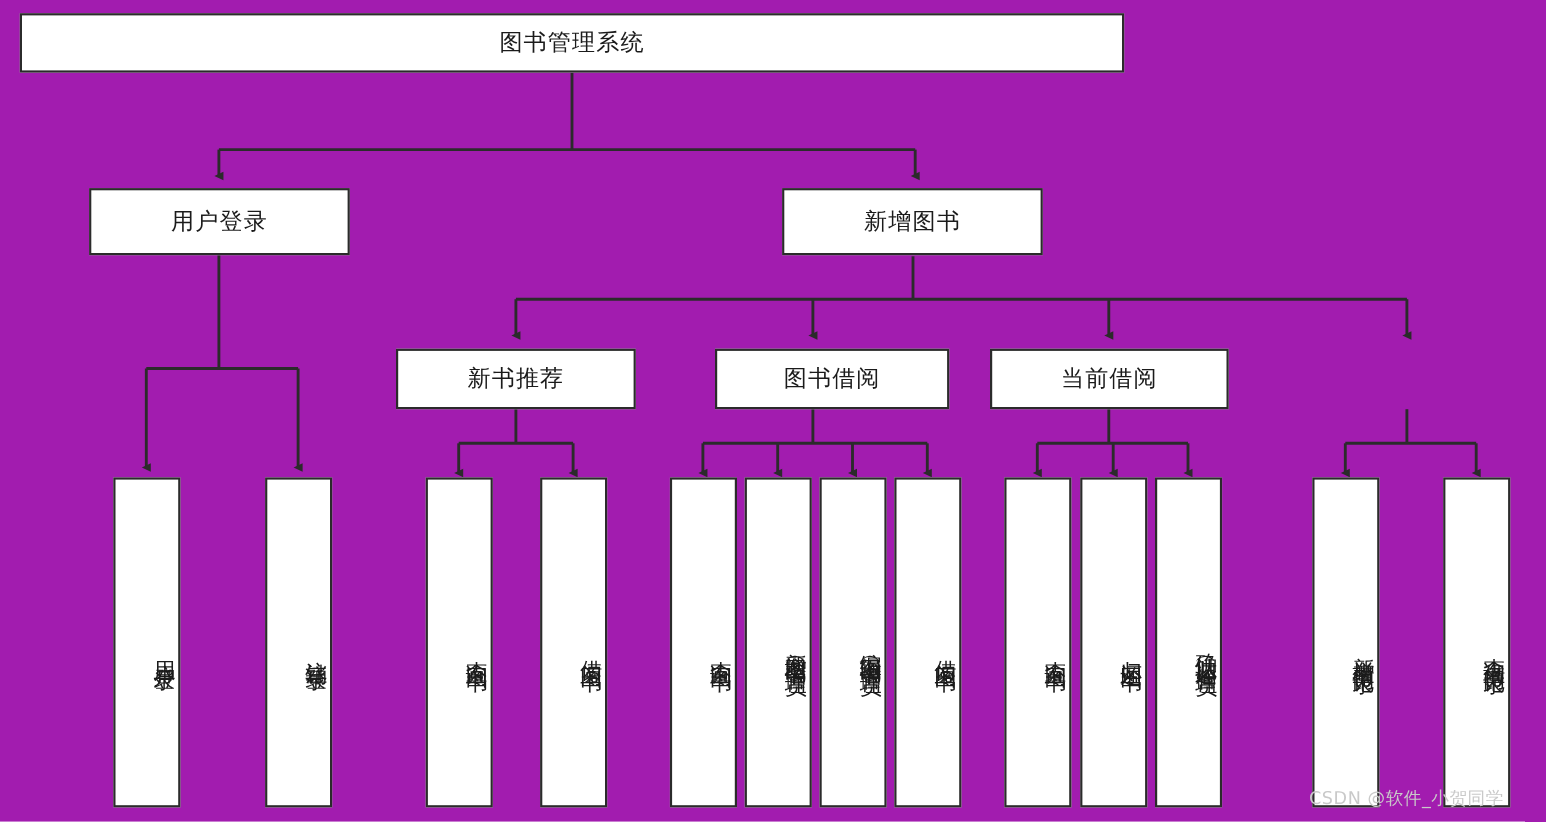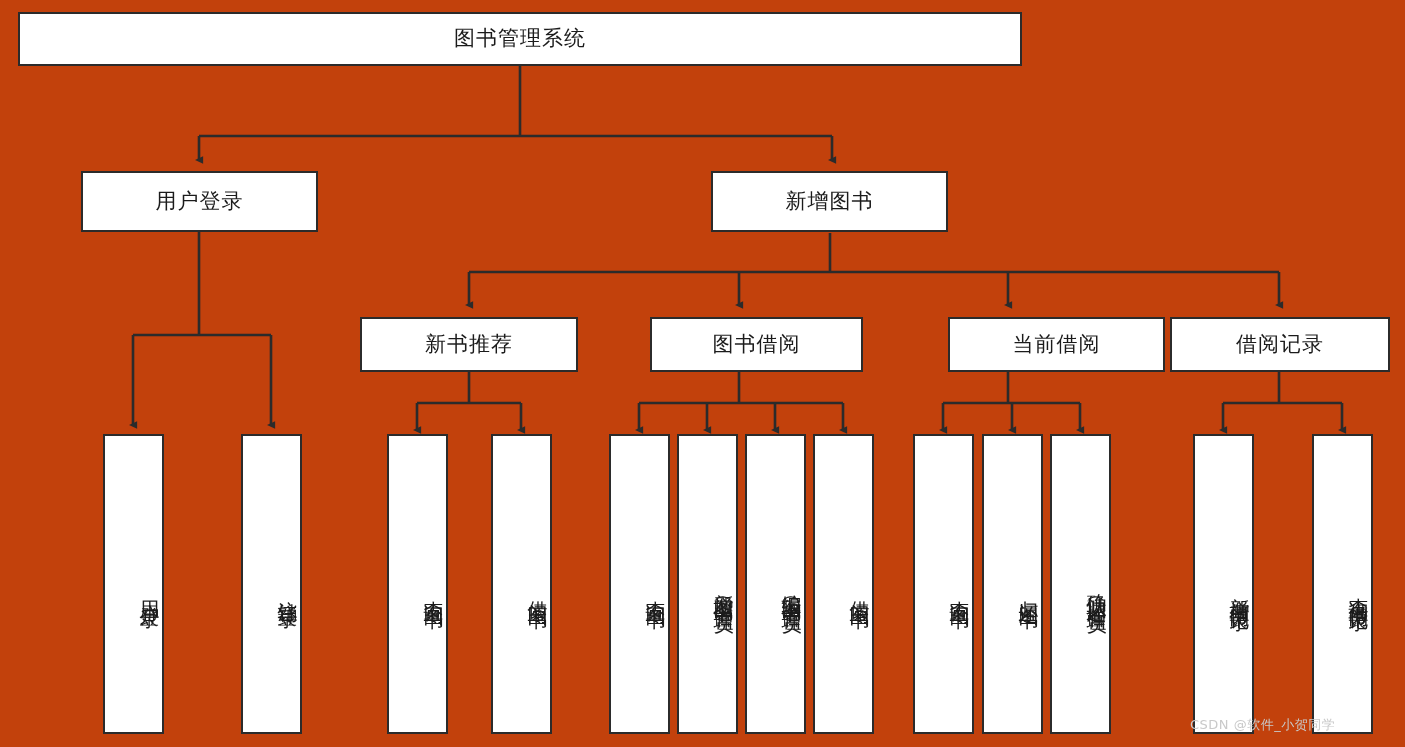--- a/index.html
+++ b/index.html
@@ -8,21 +8,21 @@
     padding: 0;
     background: #ffffff;
   }
   body {
     font-family: "DejaVu Sans", "Liberation Sans", sans-serif;
   }
   #diagram-root {
     position: relative;
     width: 1405px;
     height: 747px;
-    background: #c2410c;
+    background: #a21caf;
     overflow: hidden;
   }
   #diagram-svg {
     position: absolute;
     left: 0;
     top: 0;
     width: 1405px;
     height: 747px;
   }
   .node {
@@ -47,21 +47,21 @@
     letter-spacing: 3px;
     line-height: 1.25;
     padding-top: 14px;
     align-items: flex-start;
     justify-content: center;
     white-space: pre;
   }
   .watermark {
     position: absolute;
     color: #c9c9c9;
-    font-size: 13px;
+    font-size: 16px;
     letter-spacing: 0.5px;
     white-space: nowrap;
     user-select: none;
   }
 </style>
 </head>
 <body>
 
 <div id="diagram-root">
 
@@ -119,23 +119,22 @@
   <div class="node horiz" style="left:18px; top:12px; width:1004px; height:54px;">图书管理系统</div>
 
   <div class="node horiz" style="left:81px; top:171px; width:237px; height:61px;">用户登录</div>
 
   <div class="node horiz" style="left:711px; top:171px; width:237px; height:61px;">新增图书</div>
 
   <div class="node horiz" style="left:360px; top:317px; width:218px; height:55px;">新书推荐</div>
 
   <div class="node horiz" style="left:650px; top:317px; width:213px; height:55px;">图书借阅</div>
 
-  <div class="node horiz" style="left:900px; top:317px; width:217px; height:55px;margin-left:48px;">当前借阅</div>
+  <div class="node horiz" style="left:900px; top:317px; width:217px; height:55px;">当前借阅</div>
 
-  <div class="node horiz" style="left:1170px; top:317px; width:220px; height:55px;">借阅记录</div>
 
   <div class="node vert" style="left:103px; top:434px; width:61px; height:300px;">用户登录</div>
 
   <div class="node vert" style="left:241px; top:434px; width:61px; height:300px;">注销登录</div>
 
   <div class="node vert" style="left:387px; top:434px; width:61px; height:300px;">查询图书</div>
 
   <div class="node vert" style="left:491px; top:434px; width:61px; height:300px;">借阅图书</div>
 
   <div class="node vert" style="left:609px; top:434px; width:61px; height:300px;">查询图书</div>

